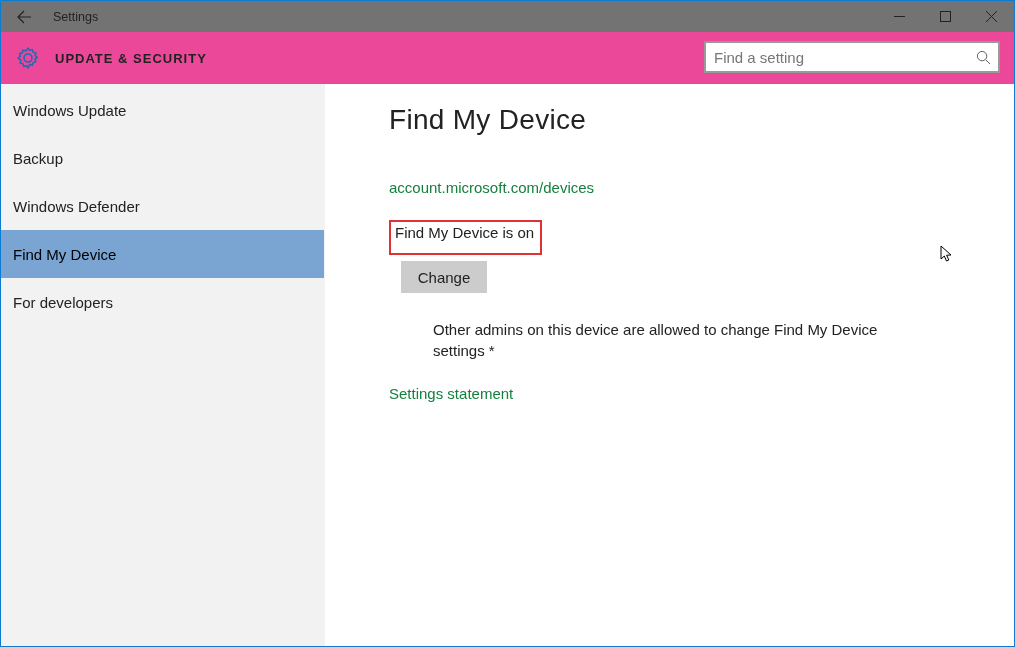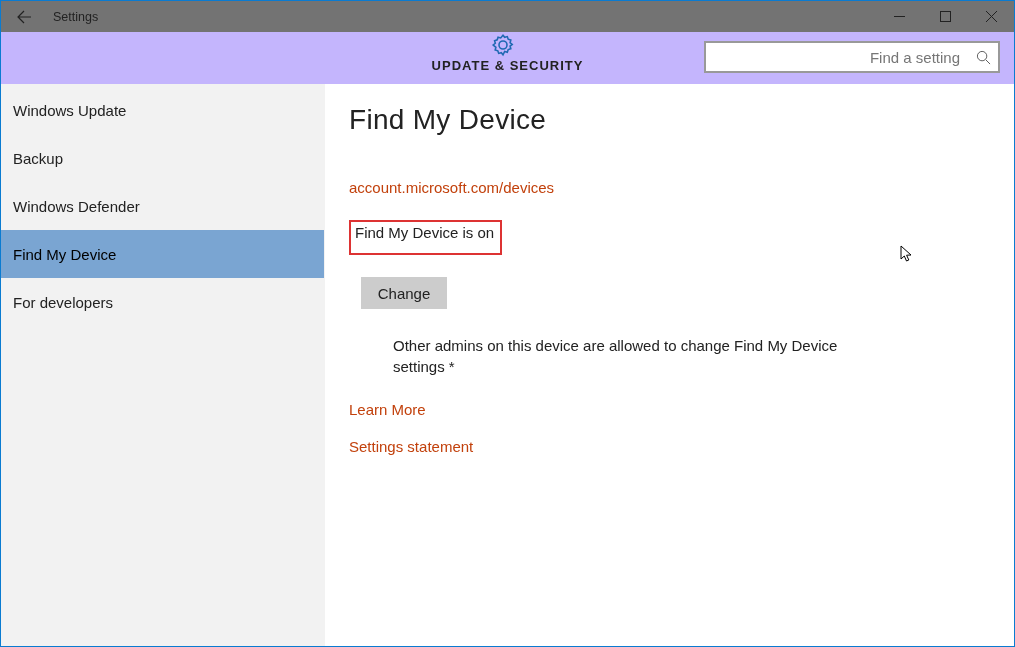--- a/index.html
+++ b/index.html
@@ -46,27 +46,26 @@
     height: 31px;
     display: flex;
     align-items: center;
     justify-content: center;
     cursor: pointer;
   }
   .titlebar .win-btn svg { width: 11px; height: 11px; }
 
   .header {
     height: 52px;
-    background: #c4b5fd;
+    background: #ec4899;
     display: flex;
     align-items: center;
     padding-left: 10px;
     padding-right: 10px;
     position: relative;
-    flex-direction: column;
   }
   .header .gear { width: 26px; height: 26px; display:flex; align-items:center; justify-content:center; margin-right:14px; margin-left:4px;}
   .header .gear svg { width: 24px; height:24px; color:#2069b3;}
   .header .heading {
     font-size: 13px;
     font-weight: 600;
     letter-spacing: 1px;
     color:#222;
   }
   .search-wrap {
@@ -81,33 +80,33 @@
     align-items: center;
   }
   .search-wrap input {
     flex:1;
     border: none;
     outline: none;
     font-size: 15px;
     padding: 4px 8px;
     font-family: inherit;
     color:#333;
-    text-align:right;
   }
   .search-wrap input::placeholder { color:#767676;}
   .search-wrap .sicon {
     width: 30px;
     display:flex;align-items:center;justify-content:center;
   }
   .search-wrap .sicon svg { width:15px; height:15px; color:#555;}
 
   .main {
     flex:1;
     display:flex;
     min-height:0;
+    gap:40px;
   }
   .sidebar {
     width: 324px;
     background: #f2f2f2;
     padding-top: 2px;
     border-right: 1px solid #f2f2f2;
   }
   .side-item {
     height: 48px;
     display: flex;
@@ -133,42 +132,42 @@
     font-size: 28px;
     color:#222;
     letter-spacing: .3px;
   }
   .desc {
     font-size: 15px;
     color:#222;
     line-height: 20px;
   }
   .link {
-    color: #c2410c;
+    color: #15803d;
     cursor: pointer;
     font-size: 15px;
   }
   .status-box {
     display:inline-block;
     border: 2px solid #d33;
     padding: 0px 6px 10px 4px;
     font-size: 15px;
     color:#222;
     margin-top: 22px;
     line-height: 21px;
   }
   .change-btn {
     width: 86px;
     height: 32px;
     background:#ccc;
     border: none;
     font-size: 15px;
     font-family: inherit;
     cursor: pointer;
-    margin-top: 22px;
+    margin-top: 6px;
     margin-left: 12px;
     display:block;
     color:#222;
   }
   .other-admin {
     font-size: 15px;
     color:#222;
     margin-top: 26px;
     max-width: 460px;
     line-height:21px;
@@ -263,21 +262,20 @@
 
     <div>
       <span class="status-box">Find My Device is on</span>
     </div>
 
     <button class="change-btn">Change</button>
 
     <div class="other-admin">Other admins on this device are allowed to change Find My Device settings *</div>
 
     <div class="linkblock">
-      <span class="link">Learn More</span>
       <span class="link">Settings statement</span>
     </div>
 
     <svg class="cursor-ptr" viewBox="0 0 14 18">
       <path fill="#fff" stroke="#000" stroke-width="1" d="M1 1 L1 14 L4.3 11 L6.5 16 L8.8 15 L6.6 10.2 L11 10 Z"></path>
     </svg>
   </div>
 </div>
 
 </body></html>

